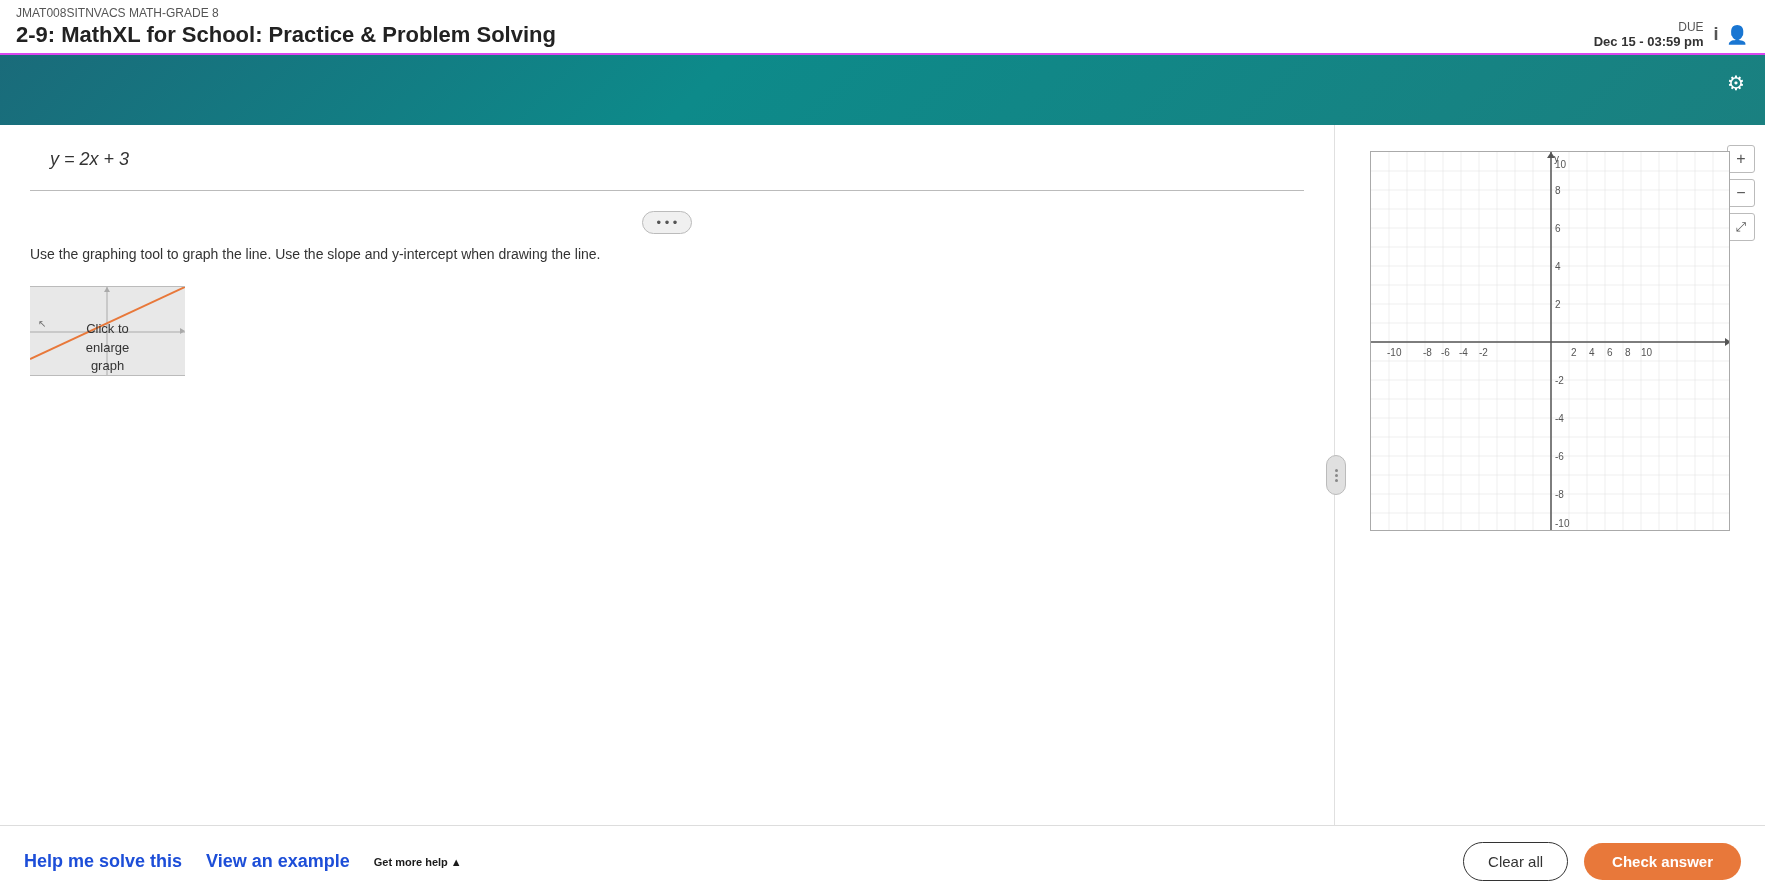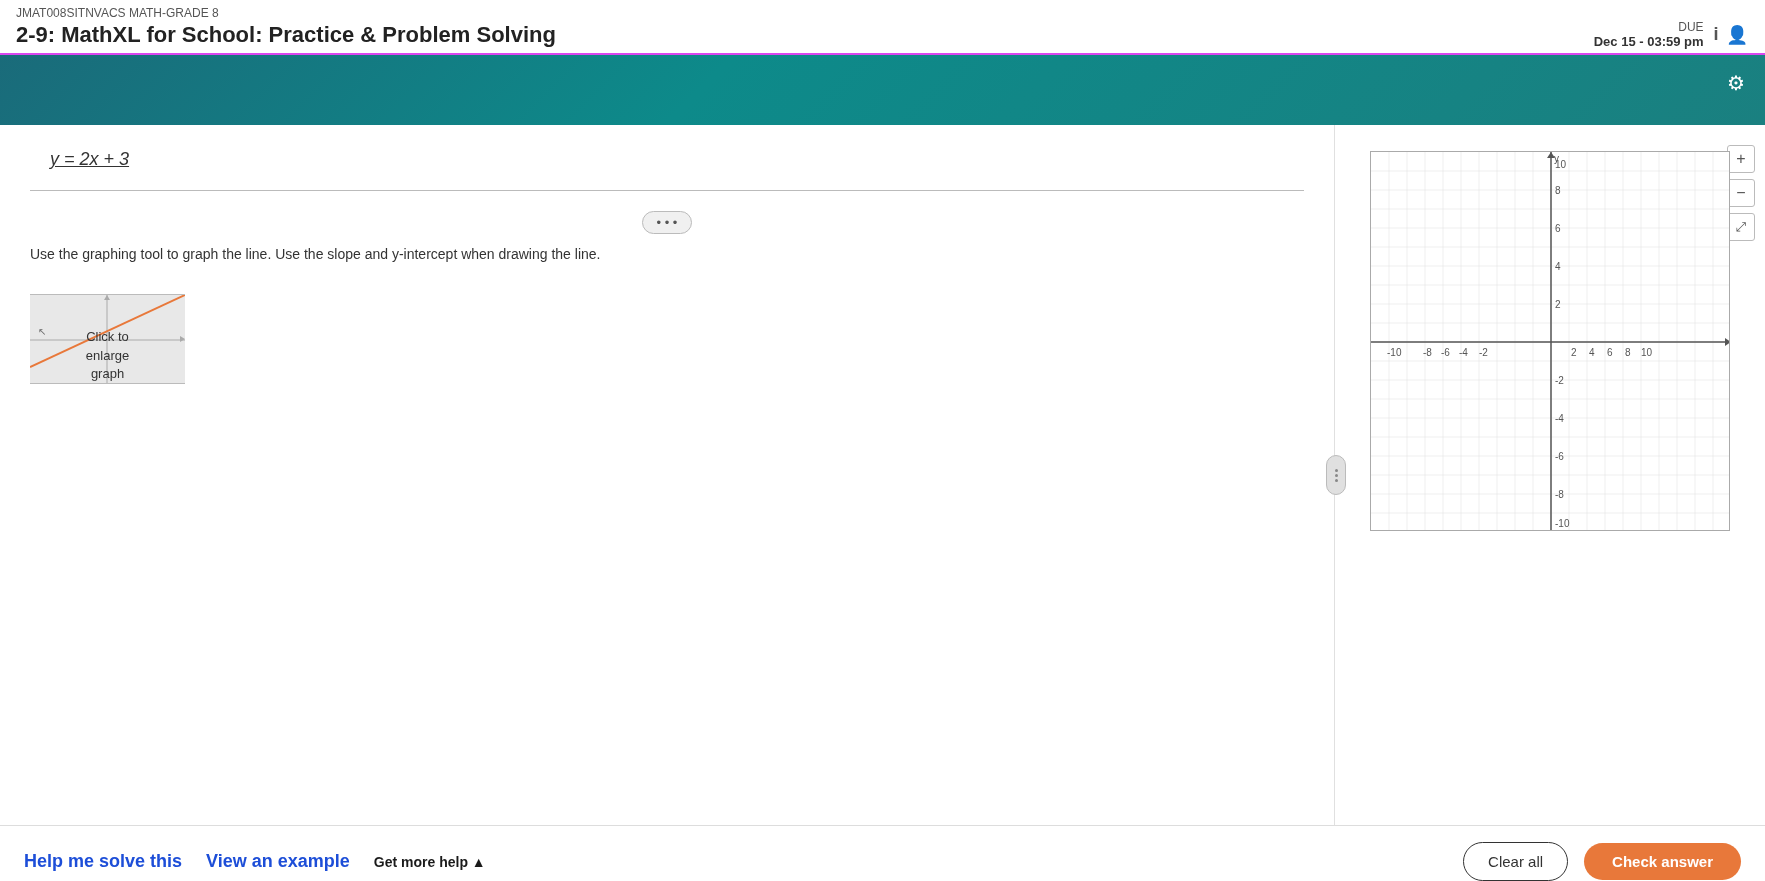--- a/index.html
+++ b/index.html
@@ -87,32 +87,31 @@
       font-size: 15px;
       color: #333;
       margin-bottom: 10px;
     }
     .equation {
       font-size: 18px;
       color: #333;
       margin-left: 20px;
       margin-bottom: 20px;
       font-style: italic;
-      text-decoration: underline;
     }
     .divider-line {
       border: none;
       border-top: 1px solid #bbb;
       margin: 10px 0 20px 0;
       width: 100%;
     }
     .instruction-text {
       font-size: 14px;
       color: #333;
-      margin-bottom: 32px;
+      margin-bottom: 24px;
     }
     .graph-thumbnail {
       width: 155px;
       height: 90px;
       background: #e8e8e8;
       border: 1px solid #bbb;
       display: flex;
       flex-direction: column;
       align-items: center;
       justify-content: center;
@@ -178,21 +177,21 @@
       gap: 24px;
     }
     .help-link {
       font-size: 18px;
       color: #1d4ed8;
       font-weight: bold;
       cursor: pointer;
       text-decoration: none;
     }
     .get-more-help {
-      font-size: 14px;
+      font-size: 11px;
       color: #1a1a1a;
       font-weight: bold;
       cursor: pointer;
     }
     .action-buttons {
       display: flex;
       align-items: center;
       gap: 16px;
     }
     .clear-all-btn {

